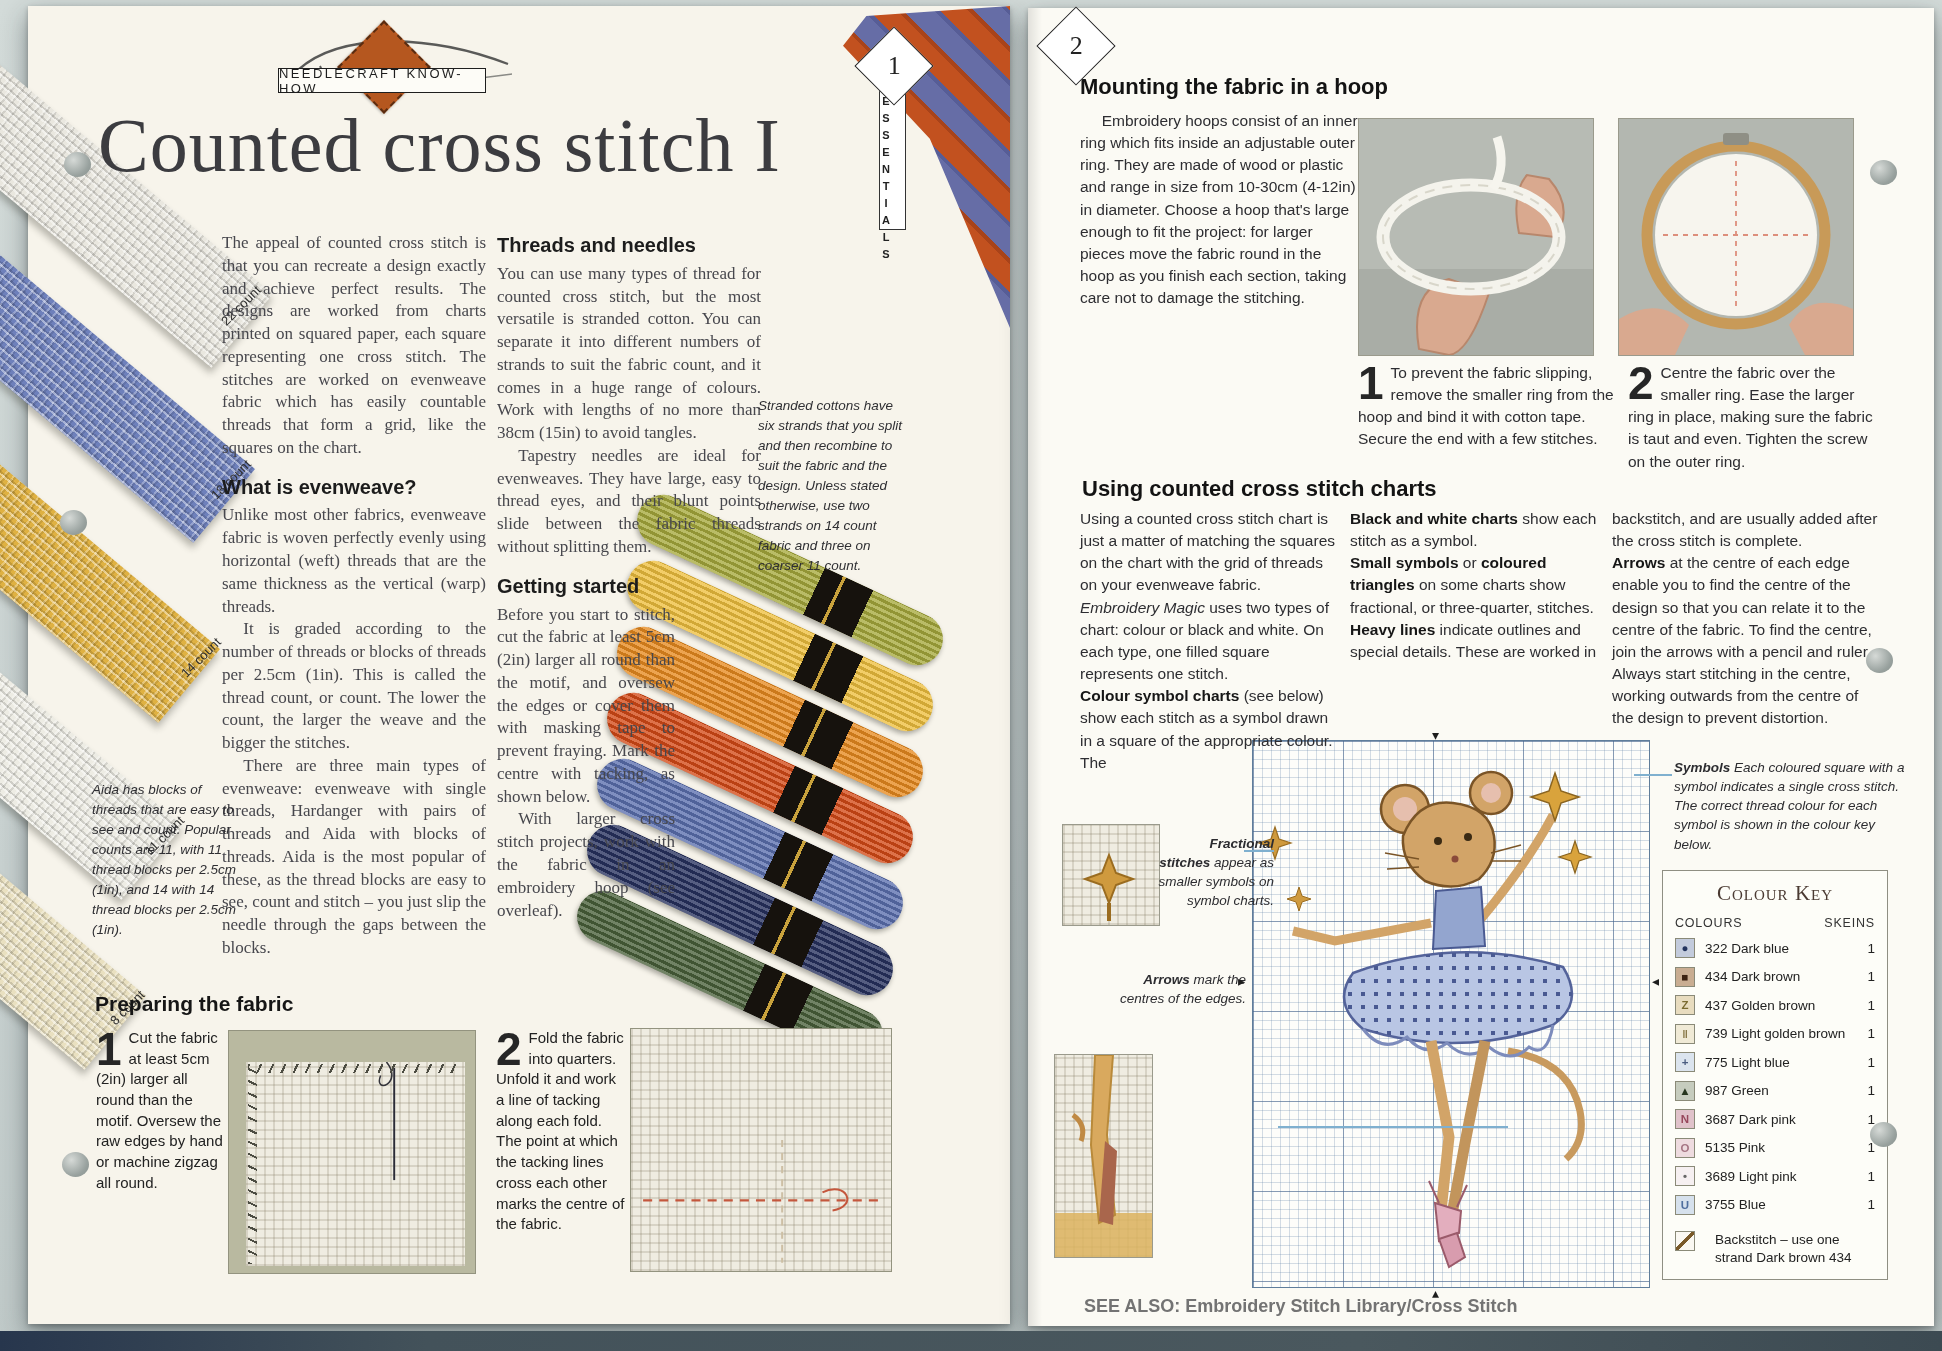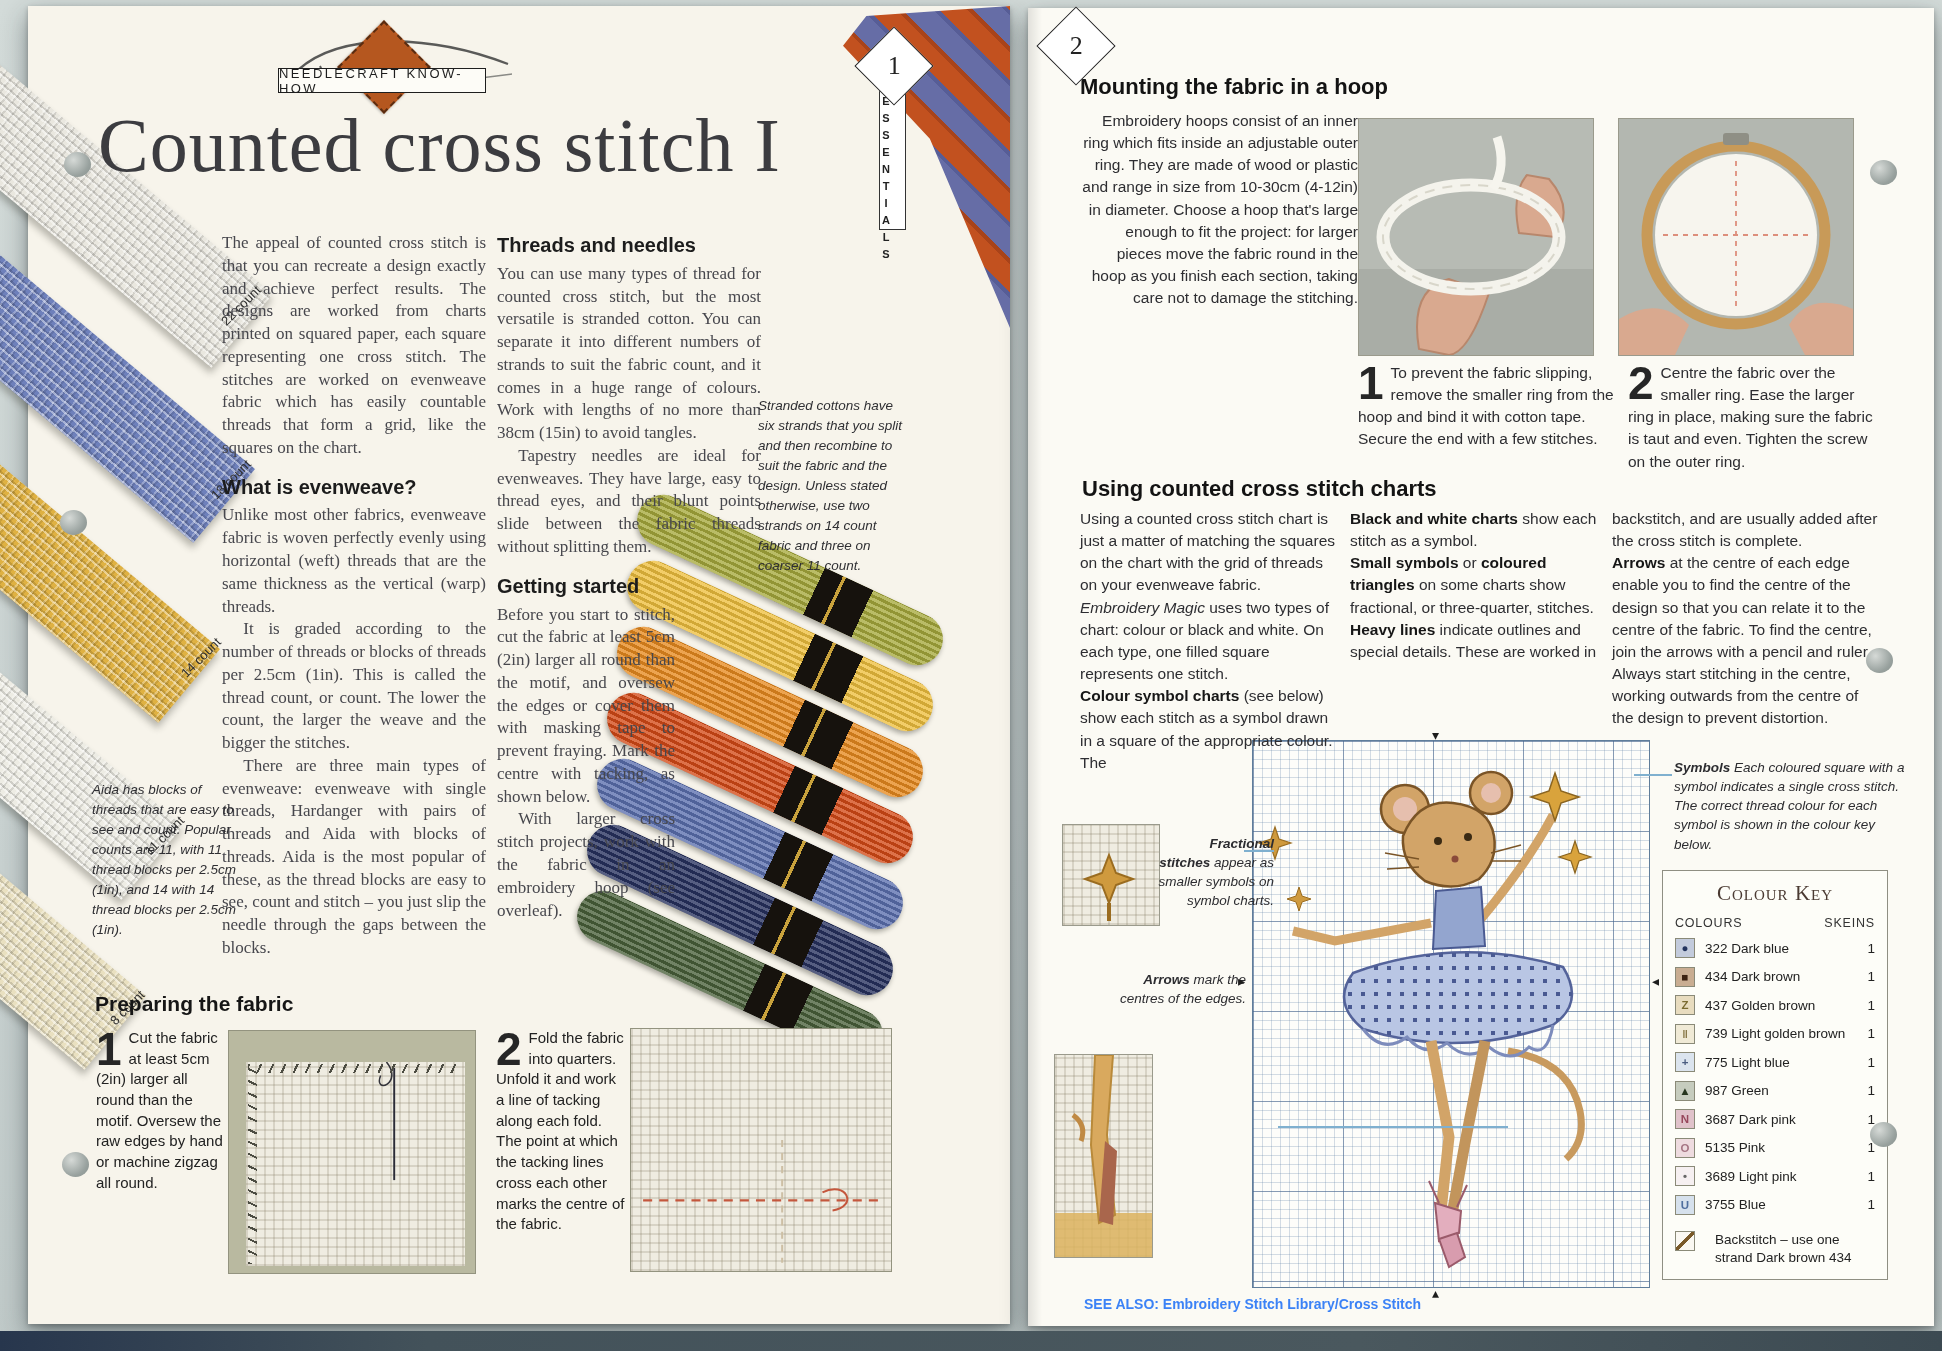--- a/index.html
+++ b/index.html
@@ -98,21 +98,21 @@
     background:repeating-linear-gradient(25deg,#4c4c42 0 2px,transparent 2px 11px);}
   .ph-prep2{left:602px;top:1022px;width:260px;height:242px;}
 
   
   .tab-right{left:20px;top:10px;}
   .rhead{position:absolute;font-size:22px;font-weight:bold;color:#131313;z-index:10;}
   .rh-mount{left:52px;top:66px;}
   .rh-charts{left:54px;top:468px;}
   .rbody{position:absolute;font-size:15.5px;line-height:1.43;color:#2d2d31;z-index:10;}
   .rbody p{margin:0;}
-  .rbody p.indent{text-indent:1.4em;text-align:right;}
+  .rbody p.indent{text-indent:1.4em;}
   .mount-intro{left:52px;top:102px;width:278px;}
   .rstep1{left:330px;top:354px;width:256px;}
   .rstep2{left:600px;top:354px;width:252px;}
   .ccol1{left:52px;top:500px;width:264px;}
   .ccol2{left:322px;top:500px;width:258px;}
   .ccol3{left:584px;top:500px;width:272px;}
   .rbody b{color:#161616;}
   .ph-hoop{border:1px solid #9a9a8c;}
   .ph-hoopA{left:330px;top:110px;width:234px;height:236px;background:#b7bbb4;}
   .ph-hoopB{left:590px;top:110px;width:234px;height:236px;background:#b3b7b0;}
@@ -156,21 +156,21 @@
   .ck-row .sk{width:14px;text-align:right;color:#222;}
   .c0{background:#c3cbdc;color:#24345e;} .c1{background:#c9ad92;color:#3c2212;}
   .c2{background:#e8dcbf;color:#7a6a30;} .c3{background:#f0ead6;color:#8a7a4a;}
   .c4{background:#dbe4ee;color:#4a5d80;} .c5{background:#c6ccbe;color:#27361f;}
   .c6{background:#e0c2ca;color:#97485c;} .c7{background:#eedbdf;color:#a67684;}
   .c8{background:#f6f0f1;color:#666;}    .c9{background:#d6e1ed;color:#4f6f9e;}
   .cbs{background:linear-gradient(135deg,transparent 44%,#7a5a2a 44% 56%,transparent 56%),#faf8f2;}
   .ck-bs{display:flex;margin-top:16px;font-size:13.5px;line-height:1.35;color:#222;}
   .ck-bs .txt{margin-left:10px;}
 
-  .see-also{position:absolute;left:56px;top:1288px;font-size:14px;color:#3b82f6;z-index:10;}
+  .see-also{position:absolute;left:56px;top:1288px;font-size:18px;color:#737373;z-index:10;}
   .see-also .lbl{font-weight:bold;}
   .see-also .tx{font-weight:bold;}
 </style>
 </head>
 <body>
 
 <div class="page page-left">
 
   <div class="swatch sw0">
       <div class="tex"></div>

